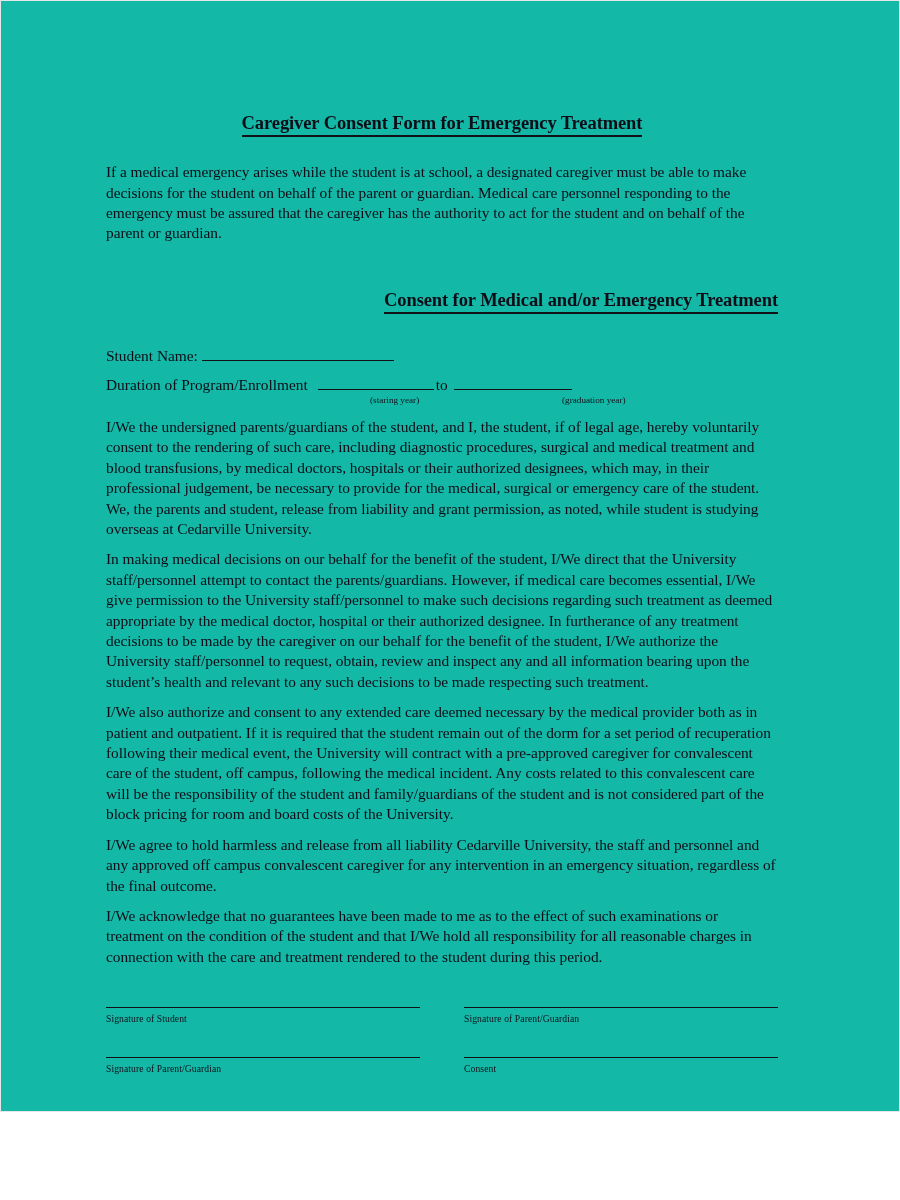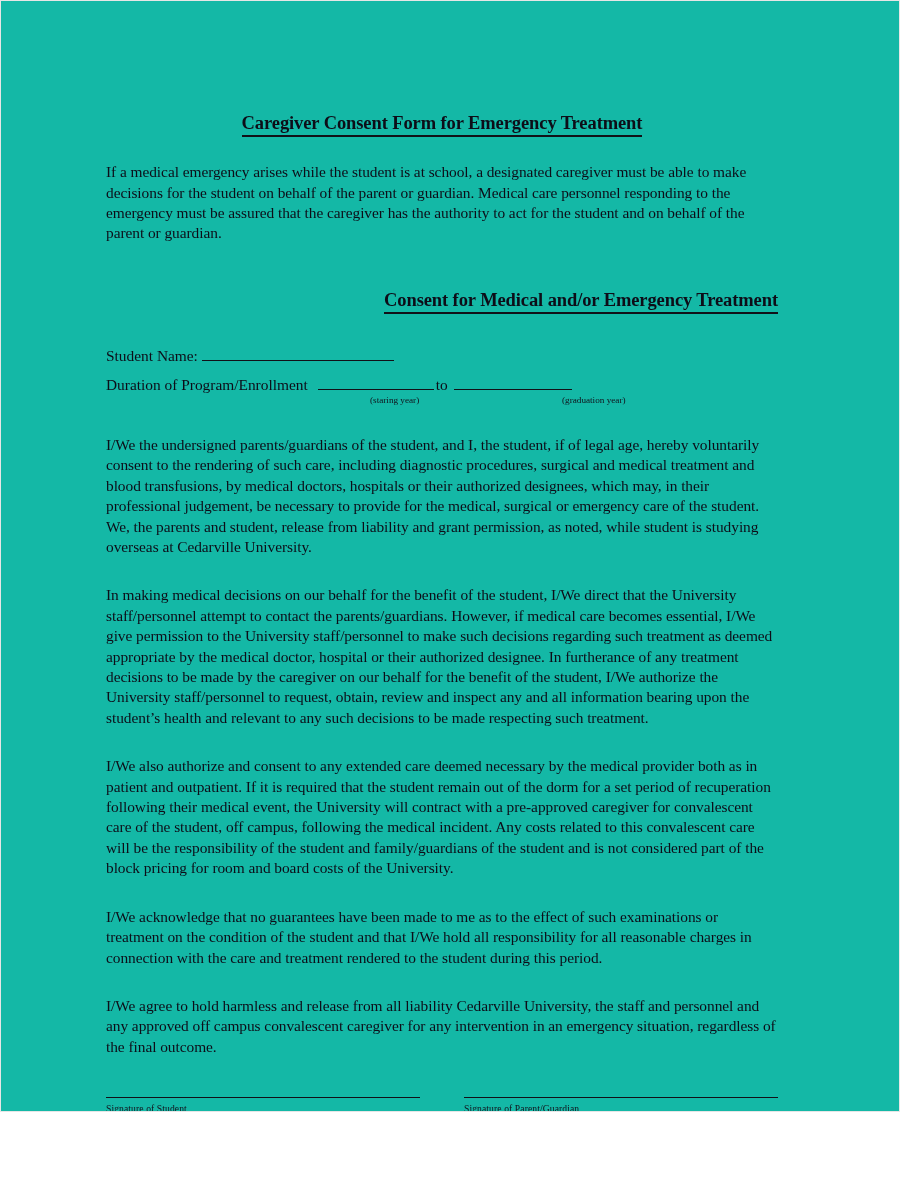--- a/index.html
+++ b/index.html
@@ -56,21 +56,21 @@
 
   
   p.body {
     font-size: 15.4px;
     line-height: 20.4px;
     margin: 0;
     text-align: left;
     letter-spacing: -0.05px;
   }
   .intro-wrap { margin-top: 25px; }
-  .para-gap { margin-top: 28px; }
+  .para-gap { margin-top: 10px; }
 
   
   .field-row {
     font-size: 15.4px;
     line-height: 20.4px;
     white-space: nowrap;
   }
   .field-student { margin-top: 32px; }
   .field-duration { margin-top: 8px; }
 
@@ -157,24 +157,24 @@
     <div class="para-gap" style="">
       <p class="body">I/We the undersigned parents/guardians of the student, and I, the student, if of legal age, hereby voluntarily consent to the rendering of such care, including diagnostic procedures, surgical and medical treatment and blood transfusions, by medical doctors, hospitals or their authorized designees, which may, in their professional judgement, be necessary to provide for the medical, surgical or emergency care of the student.  We, the parents and student, release from liability and grant permission, as noted, while student is studying overseas at Cedarville University.</p>
     </div>
     <div class="para-gap">
       <p class="body">In making medical decisions on our behalf for the benefit of the student, I/We direct that the University staff/personnel attempt to contact the parents/guardians.  However, if medical care becomes essential, I/We give permission to the University staff/personnel to make such decisions regarding such treatment as deemed appropriate by the medical doctor, hospital or their authorized designee.  In furtherance of any treatment decisions to be made by the caregiver on our behalf for the benefit of the student, I/We authorize the University staff/personnel to request, obtain, review and inspect any and all information bearing upon the student’s health and relevant to any such decisions to be made respecting such treatment.</p>
     </div>
     <div class="para-gap">
       <p class="body">I/We also authorize and consent to any extended care deemed necessary by the medical provider both as in patient and outpatient.  If it is required that the student remain out of the dorm for a set period of recuperation following their medical event, the University will contract with a pre-approved caregiver for convalescent care of the student, off campus, following the medical incident.  Any costs related to this convalescent care will be the responsibility of the student and family/guardians of the student and is not considered part of the block pricing for room and board costs of the University.</p>
     </div>
     <div class="para-gap">
-      <p class="body">I/We acknowledge that no guarantees have been made to me as to the effect of such examinations or treatment on the condition of the student and that I/We hold all responsibility for all reasonable charges in connection with the care and treatment rendered to the student during this period.</p>
+      <p class="body">I/We agree to hold harmless and release from all liability Cedarville University, the staff and personnel and any approved off campus convalescent caregiver for any intervention in an emergency situation, regardless of the final outcome.</p>
     </div>
     <div class="para-gap">
-      <p class="body">I/We agree to hold harmless and release from all liability Cedarville University, the staff and personnel and any approved off campus convalescent caregiver for any intervention in an emergency situation, regardless of the final outcome.</p>
+      <p class="body">I/We acknowledge that no guarantees have been made to me as to the effect of such examinations or treatment on the condition of the student and that I/We hold all responsibility for all reasonable charges in connection with the care and treatment rendered to the student during this period.</p>
     </div>
 
     <div class="sig-block">
       <div class="sig-row">
         <div class="sig-cell">
           <div class="sig-line"></div>
           <div class="sig-label">Signature of Student</div>
         </div>
         <div class="sig-cell">
           <div class="sig-line"></div>

